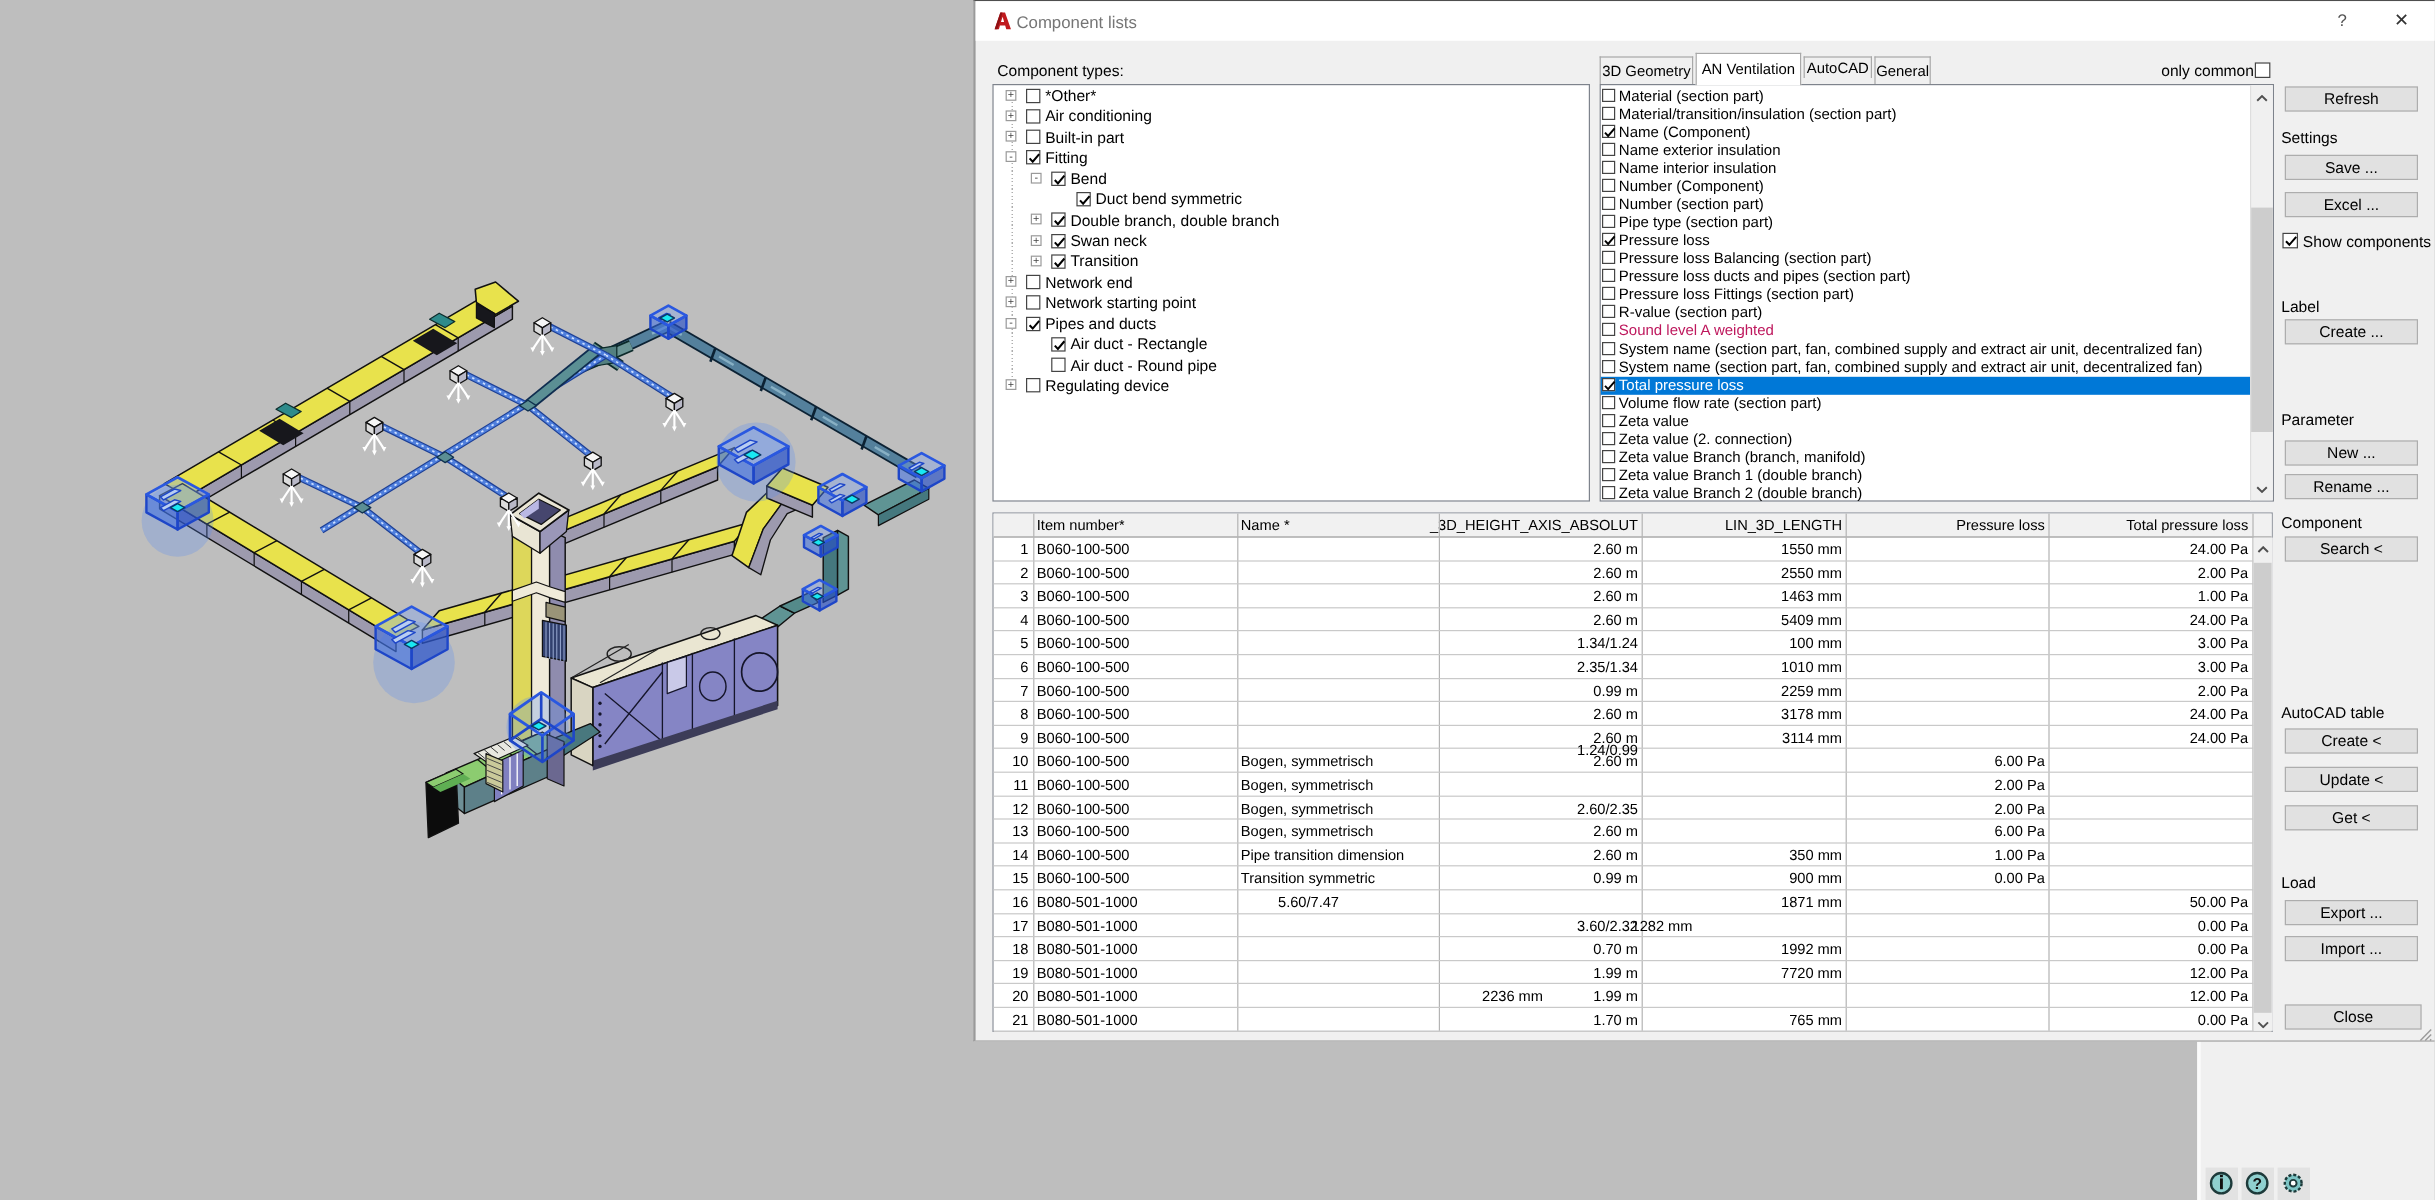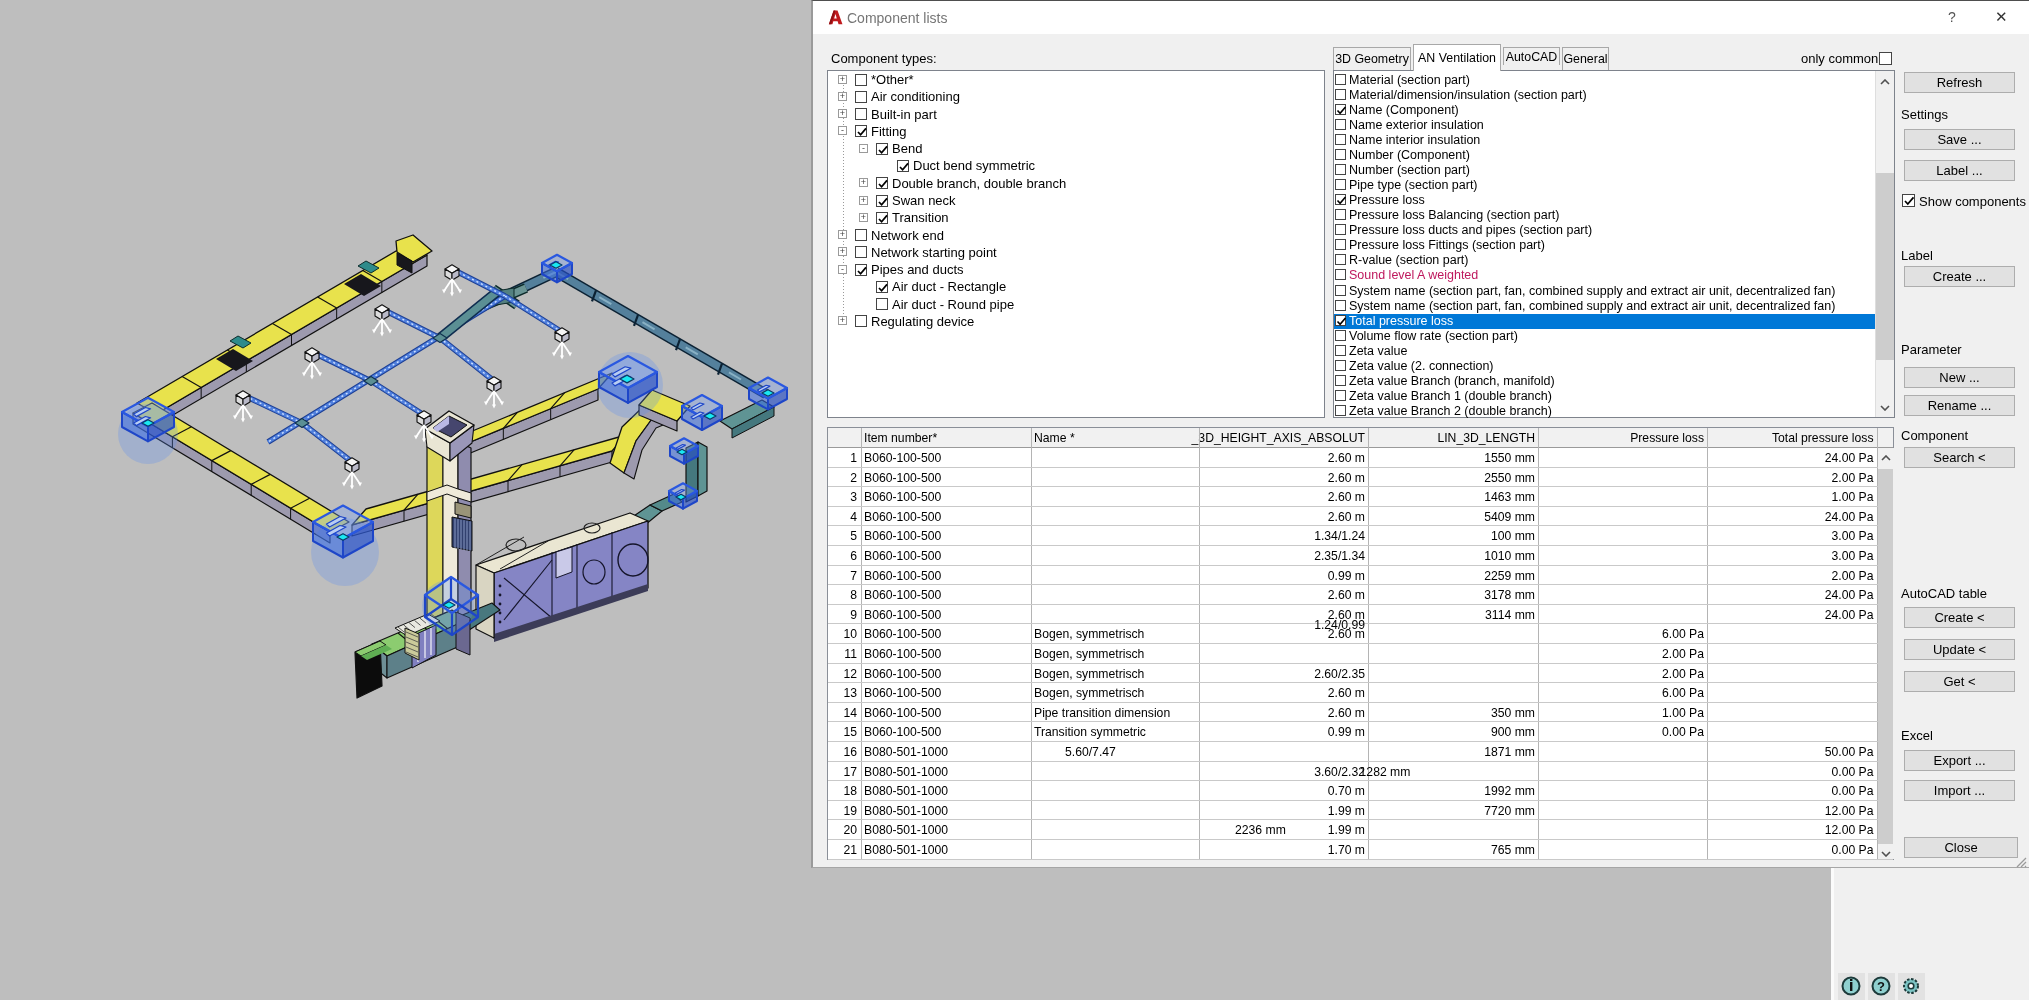--- a/index.html
+++ b/index.html
@@ -434,21 +434,21 @@
 <div class="tab" style="left:690px;top:46px;width:57px;height:18px;border-bottom:none">AutoCAD</div>
 <div class="tab" style="left:749px;top:46px;width:47px;height:23px;border-bottom:none">General</div>
 <div class="tab" style="left:600px;top:43px;width:88px;height:27px;background:#fff;border-bottom:none;z-index:3">AN Ventilation</div>
 <div class="lab" style="left:988px;top:50px;font-size:13px;color:#000">only common</div>
 <div class="cb" style="left:1066px;top:51px;width:13px;height:13px"></div>
 <div class="box" style="left:520px;top:69px;width:562px;height:348px"></div>
 <div style="position:absolute;left:520px;top:69px;width:562px;height:348px;overflow:hidden">
 <div class="cb" style="left:2px;top:3.5px;width:11px;height:11px"></div>
 <div class="lrow" style="left:16px;top:2.5px;color:#000">Material (section part)</div>
 <div class="cb" style="left:2px;top:18.6px;width:11px;height:11px"></div>
-<div class="lrow" style="left:16px;top:17.6px;color:#000">Material/dimension/insulation (section part)</div>
+<div class="lrow" style="left:16px;top:17.6px;color:#000">Material/transition/insulation (section part)</div>
 <div class="cb" style="left:2px;top:33.6px;width:11px;height:11px">
           <svg width="14" height="14">
             <path d="M2.5 6.5 l2.6 2.8 L10.5 3" stroke="#000" stroke-width="1.6" fill="none"></path>
           </svg>
         </div>
 <div class="lrow" style="left:16px;top:32.6px;color:#000">Name (Component)</div>
 <div class="cb" style="left:2px;top:48.7px;width:11px;height:11px"></div>
 <div class="lrow" style="left:16px;top:47.7px;color:#000">Name exterior insulation</div>
 <div class="cb" style="left:2px;top:63.8px;width:11px;height:11px"></div>
 <div class="lrow" style="left:16px;top:62.8px;color:#000">Name interior insulation</div>
@@ -502,39 +502,39 @@
 <div style="position:absolute;left:1063px;top:172px;width:18px;height:187px;background:#cdcdcd"></div>
 <svg width="10" height="6" style="position:absolute;left:1067px;top:78px">
         <path d="M1 5 L5 1 L9 5" stroke="#505050" stroke-width="1.6" fill="none"></path>
       </svg>
 <svg width="10" height="6" style="position:absolute;left:1067px;top:404px">
         <path d="M1 1 L5 5 L9 1" stroke="#505050" stroke-width="1.6" fill="none"></path>
       </svg>
 <div class="btn" style="left:1091px;top:71px;width:111px;height:21px">Refresh</div>
 <div class="lab" style="left:1088px;top:106px;font-size:13px;color:#000">Settings</div>
 <div class="btn" style="left:1091px;top:128px;width:111px;height:21px">Save ...</div>
-<div class="btn" style="left:1091px;top:159px;width:111px;height:21px">Label ...</div>
+<div class="btn" style="left:1091px;top:159px;width:111px;height:21px">Excel ...</div>
 <div class="cb" style="left:1089px;top:193px;width:13px;height:13px">
         <svg width="15" height="15">
           <path d="M3 7 l2.8 3 L11.5 3.4" stroke="#000" stroke-width="1.7" fill="none"></path>
         </svg>
       </div>
 <div class="lab" style="left:1106px;top:193px;font-size:13px;color:#000">Show components</div>
 <div class="lab" style="left:1088px;top:247px;font-size:13px;color:#000">Label</div>
 <div class="btn" style="left:1091px;top:265px;width:111px;height:21px">Create ...</div>
 <div class="lab" style="left:1088px;top:341px;font-size:13px;color:#000">Parameter</div>
 <div class="btn" style="left:1091px;top:366px;width:111px;height:21px">New ...</div>
 <div class="btn" style="left:1091px;top:394px;width:111px;height:21px">Rename ...</div>
 <div class="lab" style="left:1088px;top:427px;font-size:13px;color:#000">Component</div>
 <div class="btn" style="left:1091px;top:446px;width:111px;height:21px">Search &lt;</div>
 <div class="lab" style="left:1088px;top:585px;font-size:13px;color:#000">AutoCAD table</div>
 <div class="btn" style="left:1091px;top:606px;width:111px;height:21px">Create &lt;</div>
 <div class="btn" style="left:1091px;top:638px;width:111px;height:21px">Update &lt;</div>
 <div class="btn" style="left:1091px;top:670px;width:111px;height:21px">Get &lt;</div>
-<div class="lab" style="left:1088px;top:727px;font-size:13px;color:#000">Excel</div>
+<div class="lab" style="left:1088px;top:727px;font-size:13px;color:#000">Load</div>
 <div class="btn" style="left:1091px;top:749px;width:111px;height:21px">Export ...</div>
 <div class="btn" style="left:1091px;top:779px;width:111px;height:21px">Import ...</div>
 <div class="btn" style="left:1091px;top:836px;width:114px;height:21px">Close</div>
 <div style="position:absolute;left:14px;top:426px;width:1067px;height:432.5px;background:#fff;border:1px solid #8a8f98"></div>
 <div style="position:absolute;left:15px;top:427px;width:1065px;height:20px;background:#f1f1f1;border-bottom:1px solid #9a9a9a"></div>
 <div class="cell" style="left:51px;top:430px">Item number*</div>
 <div class="cell" style="left:221px;top:430px">Name *</div>
 <div class="cell" style="left:252px;top:430px;width:300px;text-align:right">_3D_HEIGHT_AXIS_ABSOLUT</div>
 <div class="cell" style="left:422px;top:430px;width:300px;text-align:right">LIN_3D_LENGTH</div>
 <div class="cell" style="left:591px;top:430px;width:300px;text-align:right">Pressure loss</div>

